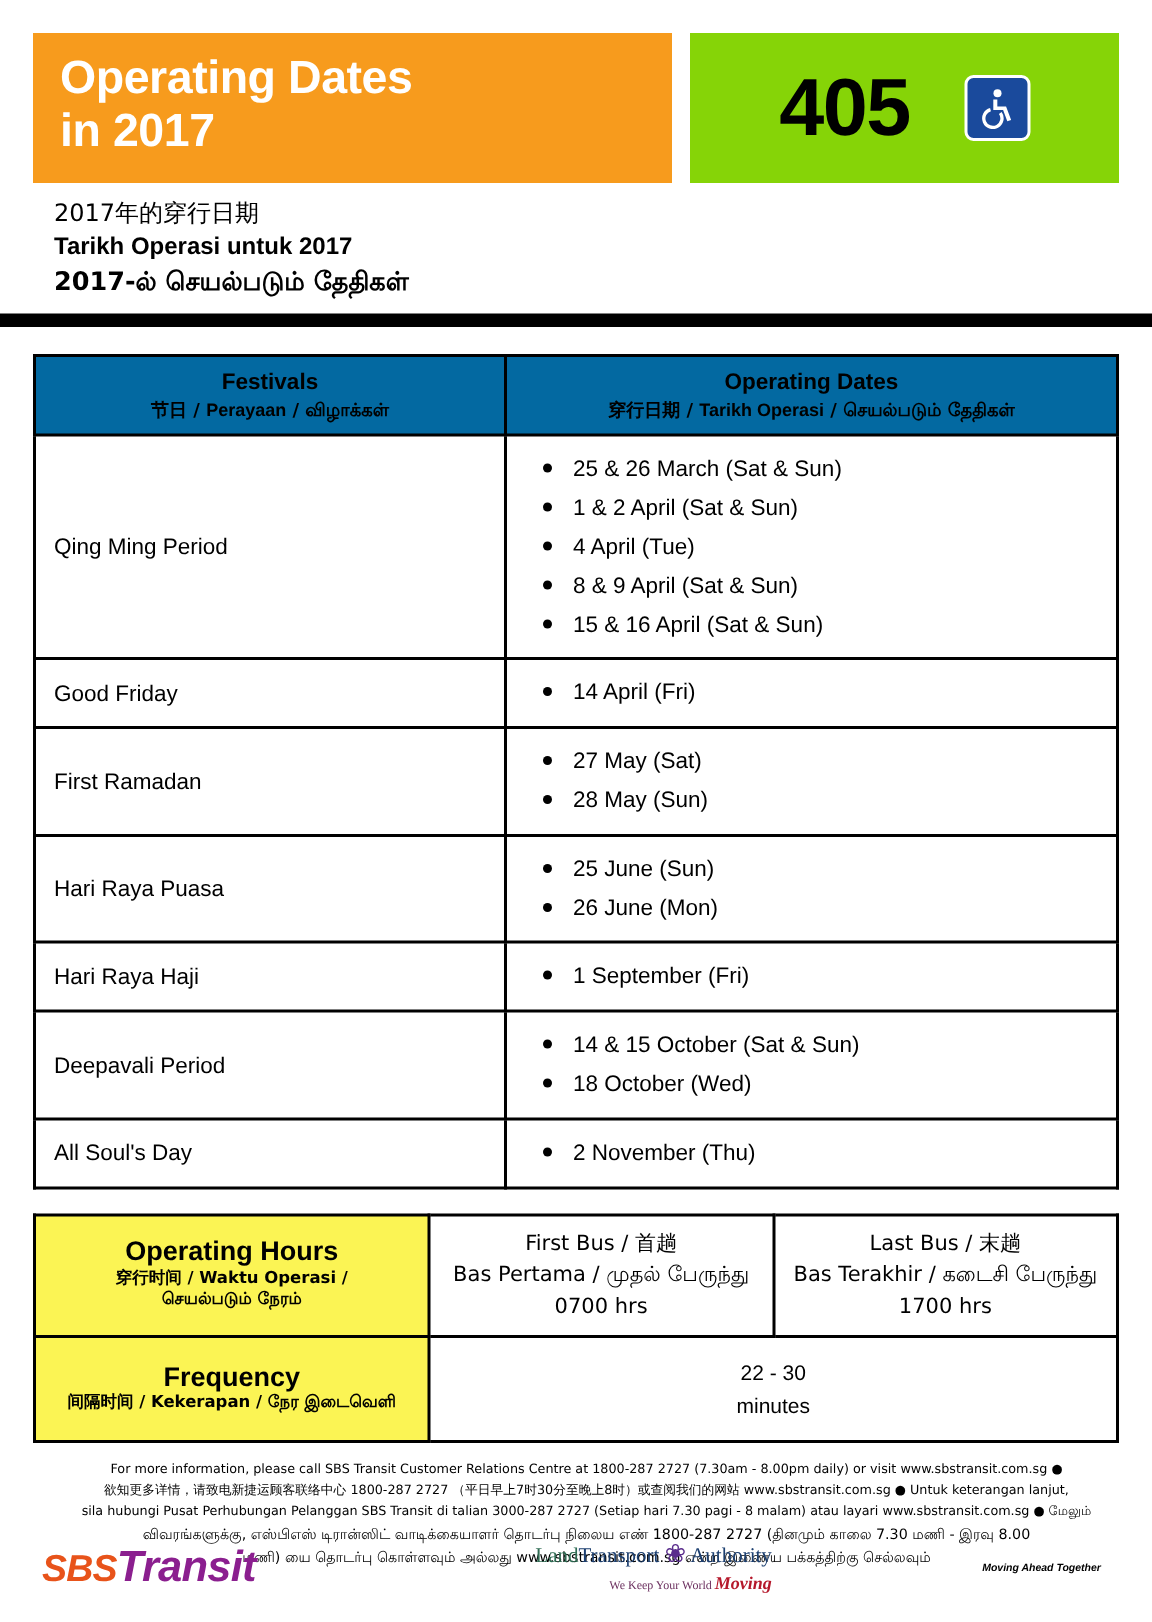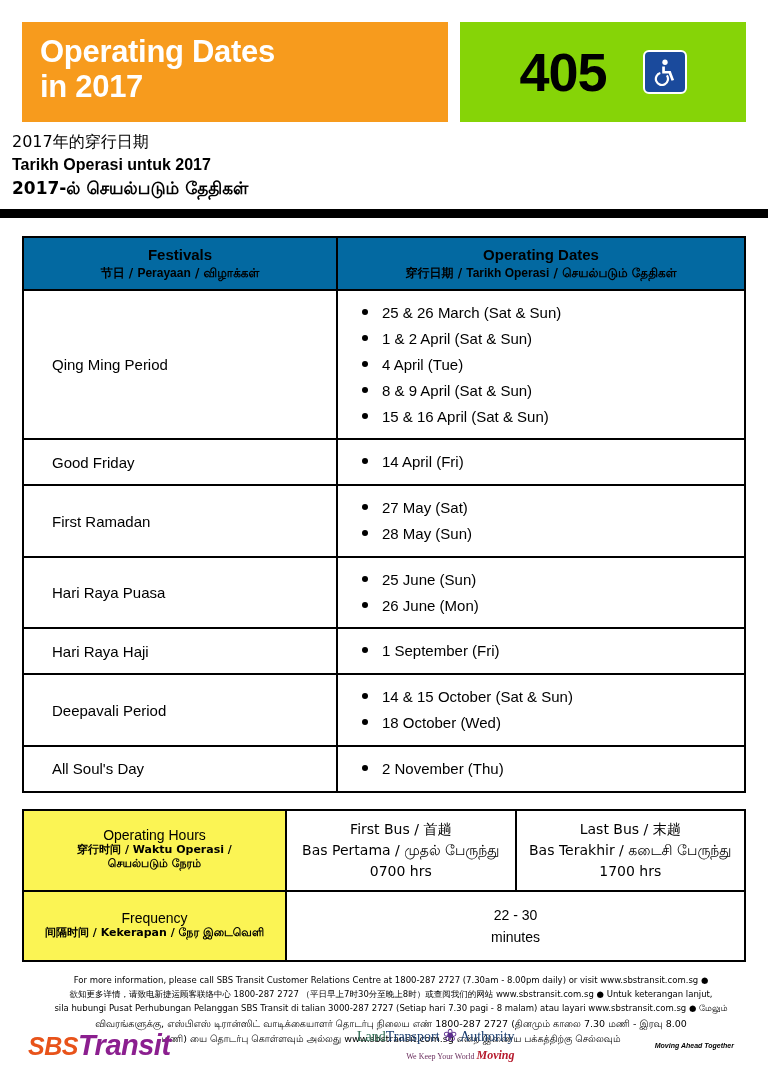--- a/index.html
+++ b/index.html
@@ -62,21 +62,21 @@
     border-radius: 6px;
     border: 2px solid #ffffff;
     display: flex;
     align-items: center;
     justify-content: center;
     flex: 0 0 auto;
   }
 
   
   .subtitles {
-    padding: 8px 0 0 12px;
+    padding: 8px 0 0 36px;
   }
   .sub-cn {
     font-size: 16px;
     line-height: 1.45;
     font-family: "DejaVu Sans", sans-serif;
   }
   .sub-ms {
     font-size: 16px;
     font-weight: bold;
     line-height: 1.45;
@@ -115,21 +115,21 @@
     font-weight: bold;
     line-height: 1.35;
   }
   .th-multi {
     font-size: 12px;
     line-height: 1.35;
     font-family: "DejaVu Sans", sans-serif;
   }
   .th-multi b { font-family: "Liberation Sans", sans-serif; }
   td.fest {
-    padding: 10px 28px;
+    padding: 10px 12px;
     font-size: 15px;
   }
   td.dates-cell {
     padding: 9px 10px 9px 22px;
   }
   ul.dlist {
     list-style: none;
     margin: 0;
     padding: 0;
   }
@@ -161,22 +161,22 @@
     border: 2px solid #000000;
     vertical-align: middle;
     text-align: center;
   }
   td.hlabel {
     background: #fbf454;
     width: 245px;
     padding: 6px 8px 8px 8px;
   }
   .hl-en {
-    font-size: 14px;
-    font-weight: normal;
+    font-size: 18px;
+    font-weight: bold;
     line-height: 1.15;
   }
   .hl-multi {
     font-size: 11px;
     font-weight: bold;
     line-height: 1.3;
     font-family: "DejaVu Sans", sans-serif;
   }
   td.hval {
     padding: 8px 6px;

